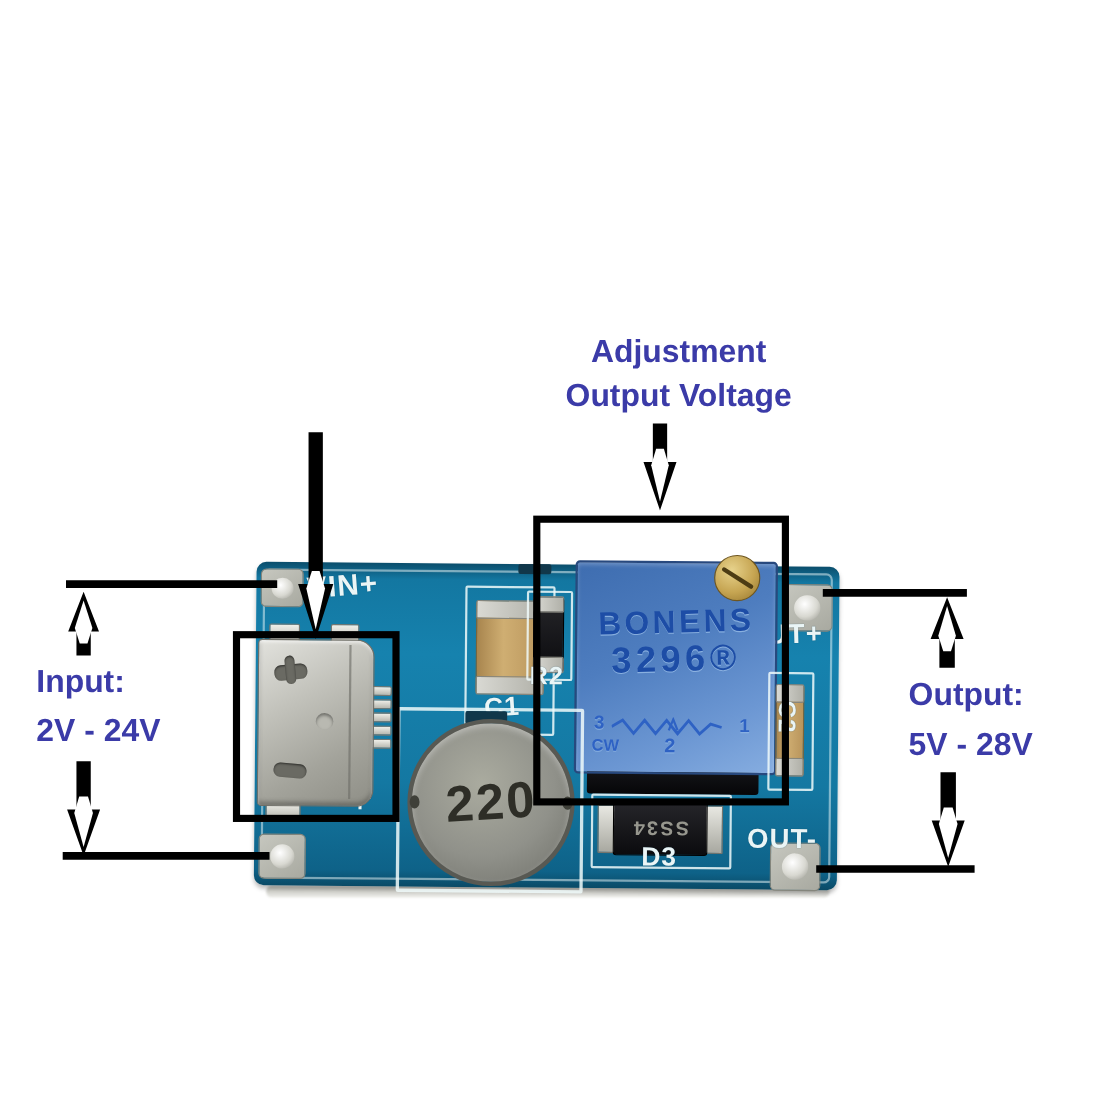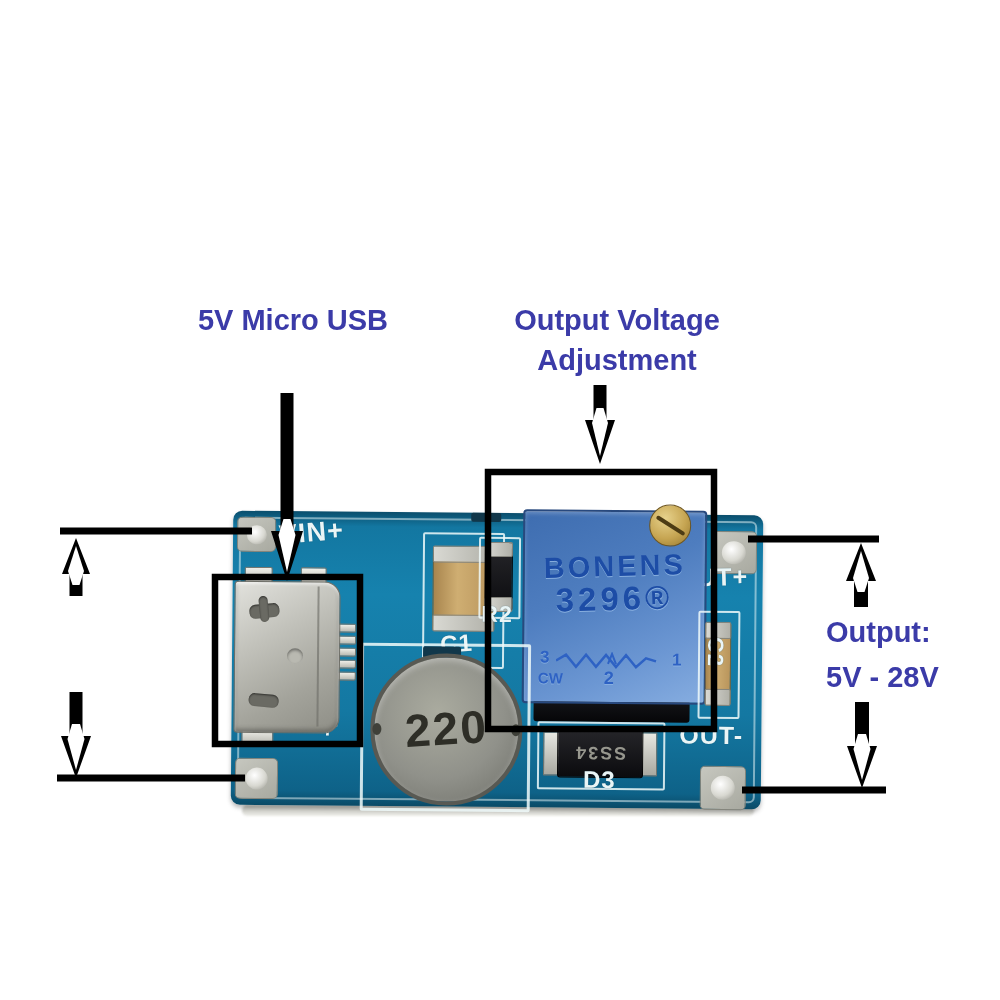--- a/index.html
+++ b/index.html
@@ -66,25 +66,28 @@
   .vtext{writing-mode:vertical-rl;}
   svg.overlay{position:absolute;left:0;top:0;pointer-events:none;}
 </style>
 </head>
 <body>
 
 <div class="canvas">
 
 
   <div class="abs blue-label lbl-usb">
-    <div>5V Micro USB</div>
   </div>
   <div class="abs blue-label lbl-adj">
+    <div>Adjustment</div>
     <div>Output Voltage</div>
-    <div>Adjustment</div>
+  </div>
+  <div class="abs range-label lbl-in">
+    <div>Input:</div>
+    <div>2V - 24V</div>
   </div>
   <div class="abs range-label lbl-out">
     <div>Output:</div>
     <div>5V - 28V</div>
   </div>
 
   <div class="abs board-shadow"></div>
 
   <div class="abs board">
     <div class="abs silk-frame"></div>
@@ -102,21 +105,21 @@
         <div class="hole"></div>
       </div>
 
     <div class="abs smd-dark" style="left:238px;top:0px;width:30px;height:9px;"></div>
     <div class="abs smd-silver" style="left:322px;top:1px;width:16px;height:11px;"></div>
     <div class="abs smd-silver" style="left:344px;top:0px;width:46px;height:13px;"></div>
     <div class="abs smd-dark" style="left:396px;top:3px;width:12px;height:8px;"></div>
 
     <div class="abs silk" style="left:46px;top:6px;font-size:27px;transform:rotate(-5deg);">VIN+</div>
     <div class="abs silk" style="left:444px;top:48px;font-size:25px;transform:rotate(-2deg);">OUT+</div>
-    <div class="abs silk" style="left:448px;top:206px;font-size:25px;">OUT-</div>
+    <div class="abs silk" style="left:448px;top:234px;font-size:25px;">OUT-</div>
     <div class="abs silk vtext" style="left:84px;top:176px;height:95px;font-size:23px;">VIN-</div>
 
     <div class="abs" style="left:0;top:56px;width:126px;height:182px;">
       <div class="abs usb-pin" style="left:12px;top:0;width:26px;height:16px;"></div>
       <div class="abs usb-pin" style="left:68px;top:0;width:24px;height:16px;"></div>
       <div class="abs usb-pin" style="left:10px;top:162px;width:30px;height:14px;"></div>
       <div class="abs usb-pin" style="left:102px;top:56px;width:20px;height:7px;"></div>
       <div class="abs usb-pin" style="left:102px;top:68px;width:20px;height:7px;"></div>
       <div class="abs usb-pin" style="left:102px;top:80px;width:20px;height:7px;"></div>
       <div class="abs usb-pin" style="left:102px;top:92px;width:20px;height:7px;"></div>

